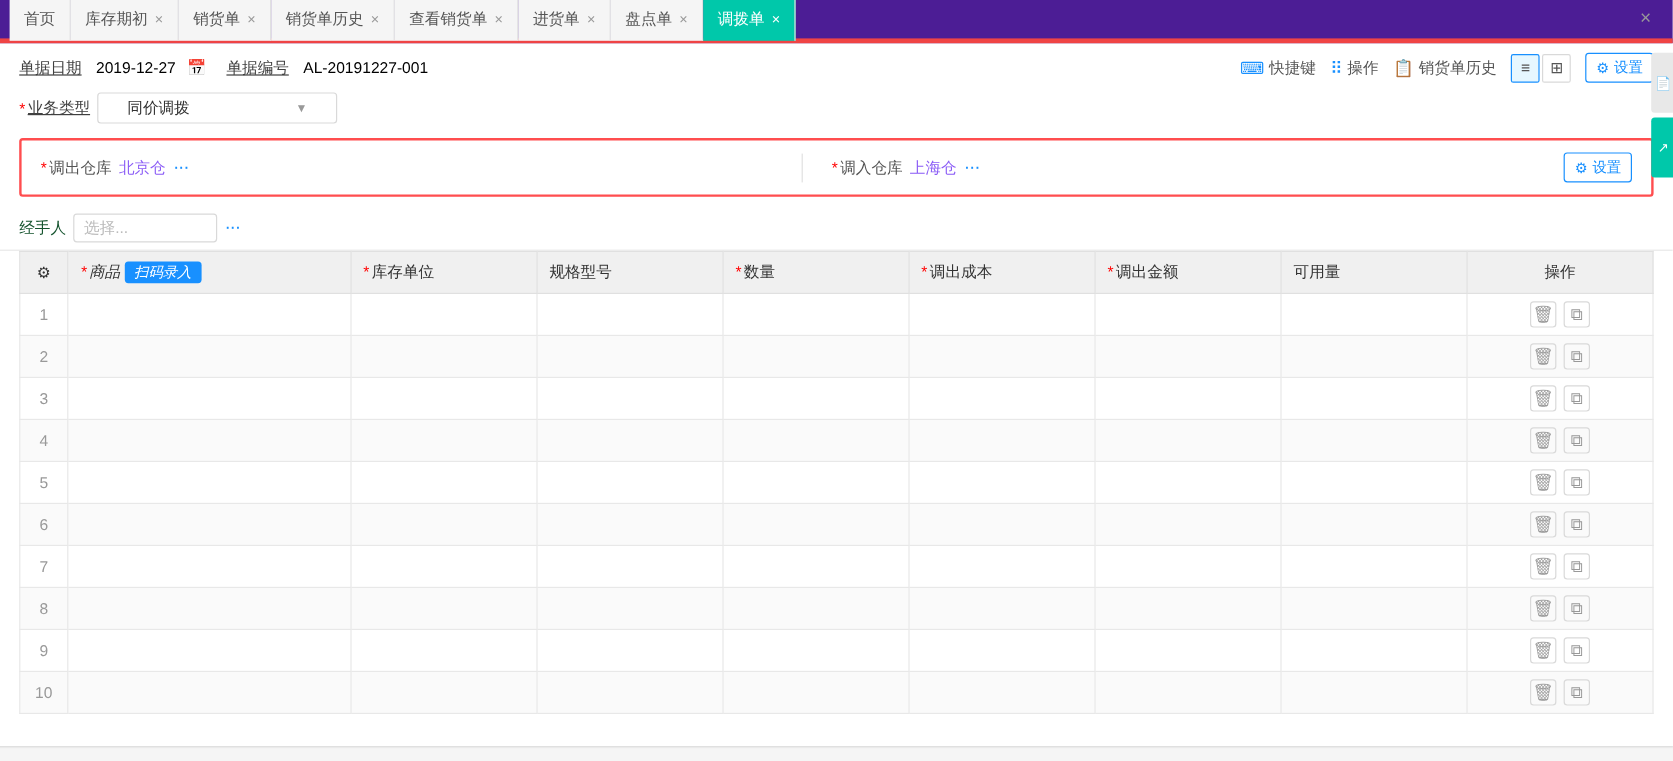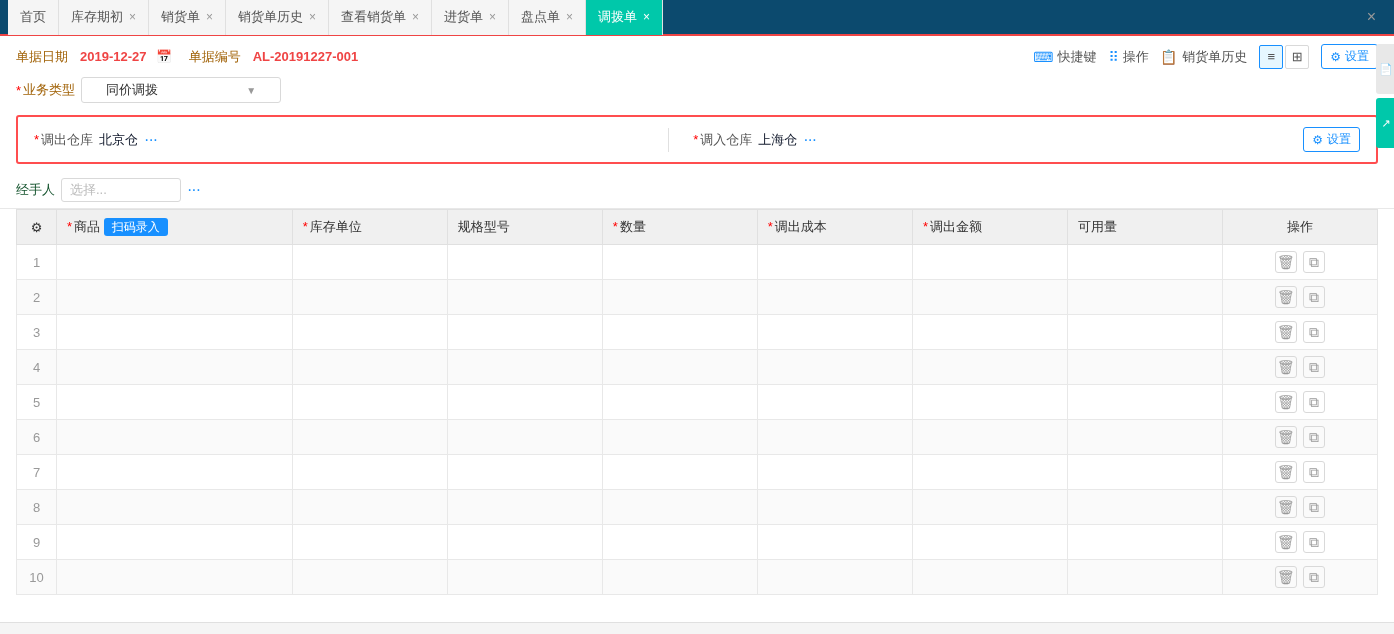--- a/index.html
+++ b/index.html
@@ -2,22 +2,22 @@
 <html><head>
   <meta charset="utf-8">
   <style>
     * { box-sizing: border-box; margin: 0; padding: 0; }
     body { font-family: 'Microsoft YaHei', Arial, sans-serif; font-size: 13px; color: #333; background: #fff; overflow: hidden; }
 
     
     .tab-bar {
       display: flex;
       align-items: center;
-      border-bottom: 2px solid #ef4444;
-      background: #0c4a6e;
+      border-bottom: 4px solid #ef4444;
+      background: #4c1d95;
       height: 36px;
       padding: 0 8px;
       position: relative;
     }
     .tab-item {
       display: flex;
       align-items: center;
       padding: 0 12px;
       height: 36px;
       cursor: pointer;
@@ -39,32 +39,32 @@
     }
     .tab-item.active-teal .tab-close { color: #fff; }
     .close-btn-right {
       margin-left: auto;
       font-size: 16px;
       color: #999;
       cursor: pointer;
       padding: 0 10px;
     }
     .form-label {
-      color: #a16207;
+      color: #404040;
       margin-right: 6px;
       white-space: nowrap;
+      text-decoration: underline;
     }
     .required-star {
       color: #f00;
       margin-right: 2px;
     }
     .form-value {
-      color: #ef4444;
+      color: #000000;
       margin-right: 4px;
-      font-weight: bold;
     }
     .form-field {
       display: flex;
       align-items: center;
       border: 1px solid #d9d9d9;
       border-radius: 3px;
       padding: 3px 24px;
       min-width: 180px;
       background: #fff;
       cursor: pointer;
@@ -159,21 +159,21 @@
       display: flex;
       align-items: center;
       flex: 1;
     }
     .warehouse-label {
       color: #555;
       margin-right: 6px;
       white-space: nowrap;
     }
     .warehouse-value {
-      color: #0f172a;
+      color: #8b5cf6;
       font-weight: normal;
     }
     .warehouse-divider {
       width: 1px;
       height: 24px;
       background: #e0e0e0;
       margin: 0 24px;
     }
 
     
@@ -432,21 +432,21 @@
 
 <div class="section-divider"></div>
 
 <div class="table-container">
   <table>
     <thead>
       <tr>
         <th class="gear-cell">
           <span>⚙</span>
         </th>
-        <th style="min-width:120px;">
+        <th style="min-width:120px;font-style:italic;">
           <span class="required-star">*</span><span>商品</span>
           <span class="scan-btn">扫码录入</span>
         </th>
         <th style="min-width:80px;">
           <span class="required-star">*</span><span>库存单位</span>
         </th>
         <th style="min-width:80px;">
           <span>规格型号</span>
         </th>
         <th style="min-width:80px;">

